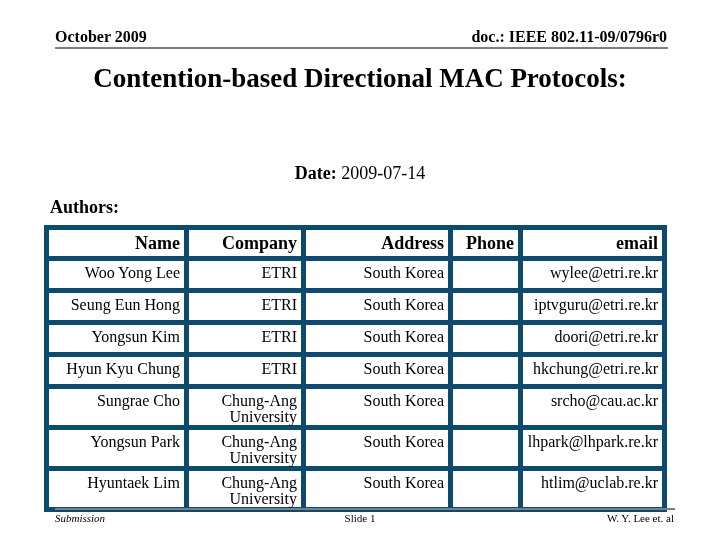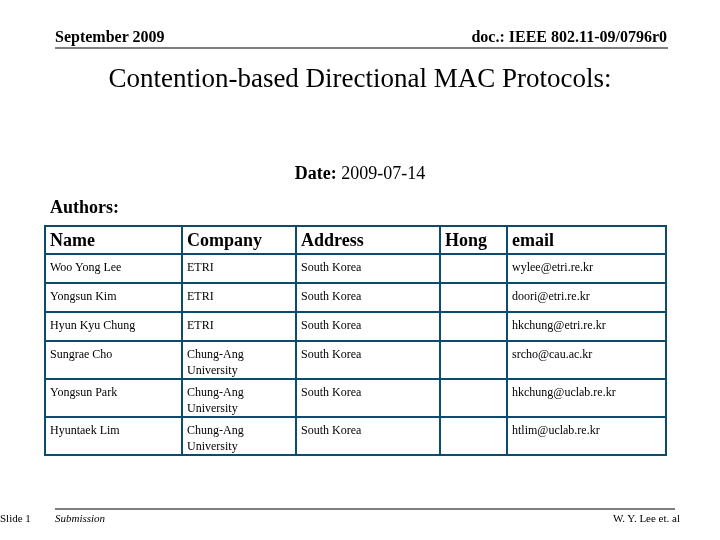--- a/index.html
+++ b/index.html
@@ -11,91 +11,98 @@
       position: absolute; left: 55px; top: 28px; font-size: 16px; font-weight: bold;
     }
     .hdr-right {
       position: absolute; right: 53px; top: 28px; font-size: 16px; font-weight: bold;
     }
     .hdr-rule {
       position: absolute; left: 55px; width: 613px; top: 47px; height: 2px; background: #7f7f7f;
     }
     .title {
       position: absolute; left: 0; width: 720px; top: 62px; text-align: center;
-      font-size: 27px; font-weight: normal; line-height: 33px;
+      font-size: 27px; font-weight: bold; line-height: 33px;
     }
     .date {
       position: absolute; left: 0; width: 720px; top: 163px; text-align: center;
       font-size: 18px;
     }
     .date b { font-weight: bold; }
     .authors {
       position: absolute; left: 50px; top: 197px; font-size: 18px; font-weight: bold;
     }
     table.auth {
       position: absolute; left: 44px; top: 225px; width: 623px;
       border-collapse: collapse;
     }
     table.auth td, table.auth th {
-      border: 2px solid #0c4a6e; padding: 0 4px; vertical-align: top; text-align: left;
+      border: 5px solid #0c4a6e; padding: 0 4px; vertical-align: top; text-align: right;
     }
     table.auth th {
       font-size: 18px; font-weight: bold; height: 26px; line-height: 26px;
     }
     table.auth td {
-      font-size: 12px; line-height: 16px; padding-top: 4px; padding-bottom: 6px;
+      font-size: 16px; line-height: 16px; padding-top: 4px; padding-bottom: 6px;
     }
     table.auth tr.r1 td { height: 17px; }
     table.auth tr.r2 td { height: 27px; padding-bottom: 0; }
     .col-name { width: 127px; }
     .col-company { width: 104px; }
     .col-address { width: 134px; }
     .col-phone { width: 57px; }
     .ftr-rule {
       position: absolute; left: 55px; width: 620px; top: 508px; height: 2px; background: #7f7f7f;
     }
     .ftr-left { position: absolute; left: 55px; top: 512px; font-size: 11px; font-style: italic; }
-    .ftr-center { position: absolute; left: 0; width: 720px; top: 512px; font-size: 11px; }
-    .ftr-right { position: absolute; right: 40px; top: 512px; font-size: 11px; margin-left: 28px; }
+    .ftr-center { position: absolute; left: 0; width: 720px; top: 512px; font-size: 11px; text-align: center; }
+    .ftr-right { position: absolute; right: 46px; top: 512px; font-size: 11px; margin-left: 28px; }
   </style>
 </head>
 <body>
 
-<div class="hdr-left">September 2009</div>
+<div class="hdr-left">October 2009</div>
 <div class="hdr-right">doc.: IEEE 802.11-09/0796r0</div>
 <div class="hdr-rule"></div>
 
 <div class="title">
   <div>Contention-based Directional MAC Protocols:</div>
 </div>
 
 <div class="date">
   <b>Date:</b>
   <span>2009-07-14</span>
 </div>
 
 <div class="authors">Authors:</div>
 
 <table class="auth">
   <thead>
     <tr>
       <th class="col-name">Name</th>
       <th class="col-company">Company</th>
       <th class="col-address">Address</th>
-      <th class="col-phone">Hong</th>
+      <th class="col-phone">Phone</th>
       <th>email</th>
     </tr>
   </thead>
   <tbody>
     <tr class="r1">
       <td>Woo Yong Lee</td>
       <td>ETRI</td>
       <td>South Korea</td>
       <td></td>
       <td>wylee@etri.re.kr</td>
+    </tr>
+    <tr class="r1">
+      <td>Seung Eun Hong</td>
+      <td>ETRI</td>
+      <td>South Korea</td>
+      <td></td>
+      <td>iptvguru@etri.re.kr</td>
     </tr>
     <tr class="r1">
       <td>Yongsun Kim</td>
       <td>ETRI</td>
       <td>South Korea</td>
       <td></td>
       <td>doori@etri.re.kr</td>
     </tr>
     <tr class="r1">
       <td>Hyun Kyu Chung</td>
@@ -109,21 +116,21 @@
       <td>Chung-Ang University</td>
       <td>South Korea</td>
       <td></td>
       <td>srcho@cau.ac.kr</td>
     </tr>
     <tr class="r2">
       <td>Yongsun Park</td>
       <td>Chung-Ang University</td>
       <td>South Korea</td>
       <td></td>
-      <td>hkchung@uclab.re.kr</td>
+      <td>lhpark@lhpark.re.kr</td>
     </tr>
     <tr class="r2">
       <td>Hyuntaek Lim</td>
       <td>Chung-Ang University</td>
       <td>South Korea</td>
       <td></td>
       <td>htlim@uclab.re.kr</td>
     </tr>
   </tbody>
 </table>

